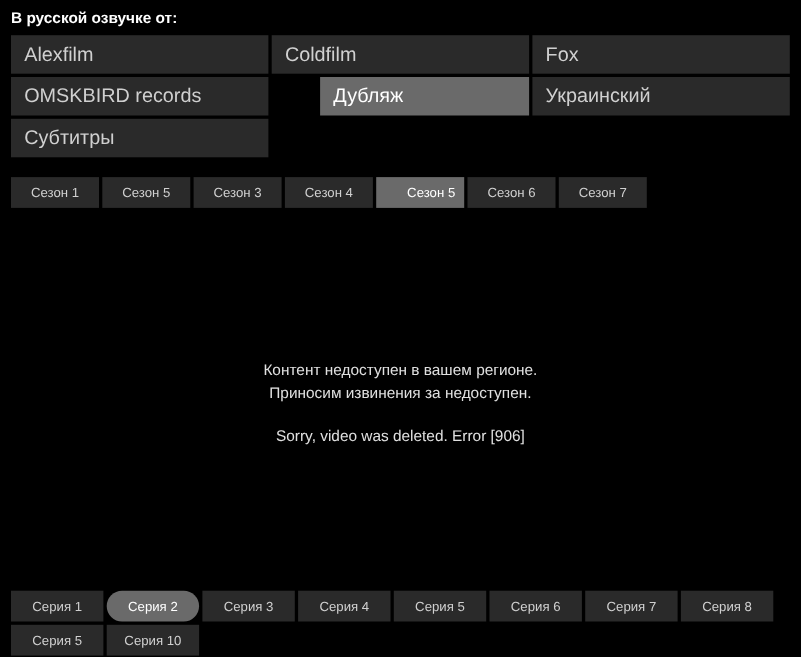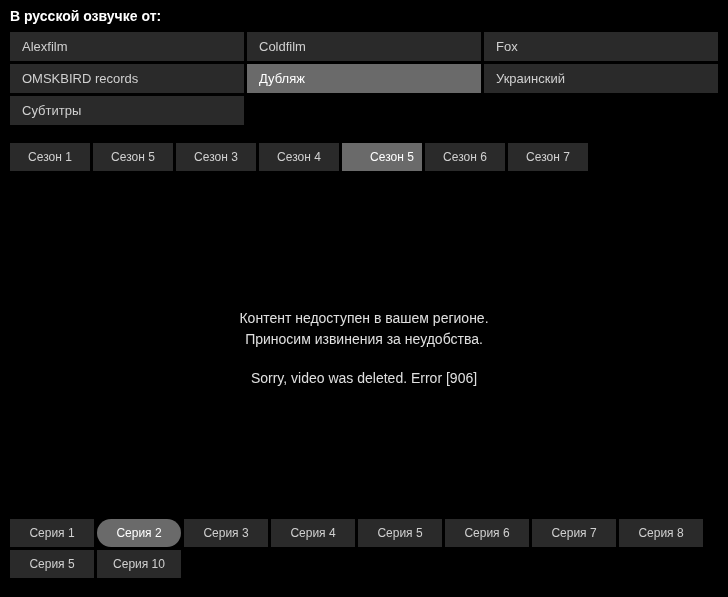--- a/index.html
+++ b/index.html
@@ -26,25 +26,26 @@
       display: grid;
       grid-template-columns: 1fr 1fr 1fr;
       gap: 3px;
       margin-bottom: 18px;
     }
     .voiceover-item {
       background: #2a2a2a;
       color: #d0d0d0;
       padding: 7px 12px;
       cursor: pointer;
-      font-size: 13px;
+      font-size: 18px;
     }
     .voiceover-item.active {
       background: #6a6a6a;
       color: #fff;
+      margin-left: 44px;
     }
     .seasons {
       display: flex;
       gap: 3px;
       margin-bottom: 6px;
     }
     .season-tab {
       background: #2a2a2a;
       color: #d0d0d0;
       padding: 7px 0;
@@ -114,21 +115,21 @@
     <div class="season-tab">Сезон 3</div>
     <div class="season-tab">Сезон 4</div>
     <div class="season-tab active">Сезон 5</div>
     <div class="season-tab">Сезон 6</div>
     <div class="season-tab">Сезон 7</div>
   </div>
 
 <div class="player-area">
   <div class="player-msg-block">
     <div>Контент недоступен в вашем регионе.</div>
-    <div>Приносим извинения за неудобства.</div>
+    <div>Приносим извинения за недоступен.</div>
   </div>
   <div>Sorry, video was deleted. Error [906]</div>
 </div>
 
 <div class="episodes">
     <div class="episode-tab">Серия 1</div>
     <div class="episode-tab active">Серия 2</div>
     <div class="episode-tab">Серия 3</div>
     <div class="episode-tab">Серия 4</div>
     <div class="episode-tab">Серия 5</div>

